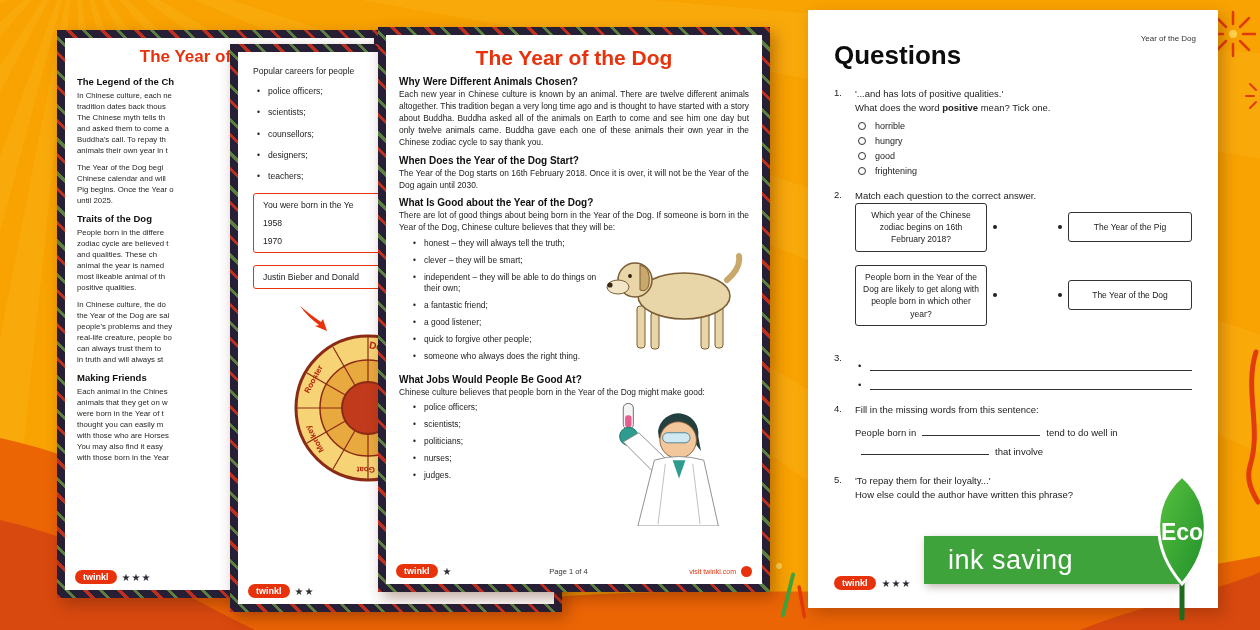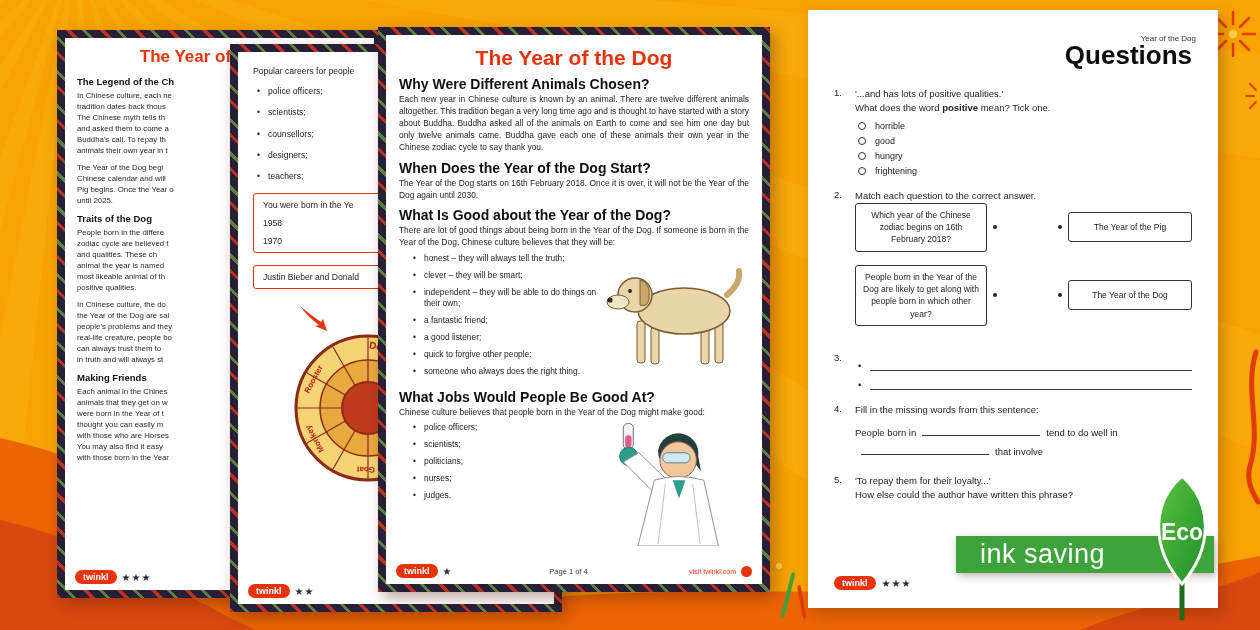--- a/index.html
+++ b/index.html
@@ -53,32 +53,32 @@
   .rbox { border:1.5px solid #E8320C; border-radius:3px; padding:6px 9px; font-size:8.6px; width:300px; white-space:nowrap; }
   .rbox1 { margin-top:10px; }
   .rbox .yr { margin-top:8px; }
   .rbox2 { margin-top:12px; }
   .arrow { position:absolute; left:58px; top:252px; }
   .wheel { position:absolute; left:55px; top:281px; }
 
   
   .p3 .inner { padding:9px 13px; }
   .p3 .ws-title { font-size:21px; margin:2px 0 4px; }
-  .p3h { font-weight:bold; font-size:14px; margin:6px 0 2px; color:#101010; }
+  .p3h { font-weight:bold; font-size:10px; margin:6px 0 2px; color:#101010; }
   .ws-body { font-size:8.4px; line-height:1.42; text-align:justify; }
   .cols { display:flex; }
   .cols .colL { flex:0 0 57%; }
   .cols .colR { flex:1; display:flex; justify-content:center; align-items:flex-start; }
   .p3 .bullet { font-size:8.4px; line-height:1.35; margin:0 0 5.5px 14px; }
   .blist { margin-top:4px; }
   .jobsL { flex:0 0 50%; }
 
   
   .qp-header { position:absolute; top:24px; right:22px; font-size:8px; color:#333; }
-  .qp-title { text-align:right; font-size:26px; font-weight:bold; color:#0d0d0d; margin:6px 0 16px; }
+  .qp-title { text-align:left; font-size:26px; font-weight:bold; color:#0d0d0d; margin:6px 0 16px; }
   .q { display:flex; gap:9px; margin-bottom:13px; font-size:9.5px; }
   .qnum { width:12px; flex:0 0 12px; }
   .qbody { flex:1; }
   .qline { line-height:1.5; }
   .opt { display:flex; align-items:center; gap:9px; margin:5px 0 0 3px; }
   .circle { width:8px; height:8px; border:1px solid #333; border-radius:50%; flex:0 0 8px; }
   .optlabel { font-size:9px; }
   .mrows { }
   .match-row { display:flex; align-items:center; margin-bottom:13px; }
   .mbox { border:1px solid #333; border-radius:3px; padding:5px 7px; font-size:8.5px; text-align:center; line-height:1.45; }
@@ -88,21 +88,21 @@
   .mspace { flex:1; }
   .ansrow { display:flex; align-items:flex-end; gap:9px; height:19px; margin-left:3px; }
   .abul::before { content:"•"; }
   .ansrow .ln { flex:1; border-bottom:1px solid #333; height:100%; }
   .fill-line { margin-top:6px; line-height:2; }
   .blank { display:inline-block; border-bottom:1px solid #333; height:11px; vertical-align:baseline; }
   .b1 { width:118px; margin:0 6px; } .b2 { width:128px; margin:0 6px; }
   .qfooter { position:absolute; left:26px; bottom:18px; display:flex; align-items:center; gap:6px; }
 
   
-  #banner { position:absolute; left:956px; top:536px; width:258px; height:37px; z-index:6;
+  #banner { position:absolute; left:924px; top:536px; width:258px; height:48px; z-index:6;
     background:#3FA33C; display:flex; align-items:center; padding-left:24px;
     color:#fff; font-size:27px; letter-spacing:.5px; box-shadow:2px 3px 8px rgba(60,20,0,.3); }
   #leaf { position:absolute; left:1144px; top:472px; width:76px; height:152px; z-index:7; }
   #leaf text { font-family:"Liberation Sans", sans-serif; }
 
   .wheel text { font-family:"Liberation Sans", sans-serif; font-weight:bold; fill:#B3260F; }
 </style>
 </head>
 <body>
 
@@ -314,25 +314,25 @@
     <div class="qbody">
       <div class="qline">'...and has lots of positive qualities.'</div>
       <div class="qline"><span>What does the word </span><b>positive</b><span> mean? Tick one.</span></div>
       <div>
           <div class="opt">
           <span class="circle"></span>
           <span class="optlabel">horrible</span>
         </div>
           <div class="opt">
           <span class="circle"></span>
-          <span class="optlabel">good</span>
+          <span class="optlabel">hungry</span>
         </div>
           <div class="opt">
           <span class="circle"></span>
-          <span class="optlabel">hungry</span>
+          <span class="optlabel">good</span>
         </div>
           <div class="opt">
           <span class="circle"></span>
           <span class="optlabel">frightening</span>
         </div>
         </div>
     </div>
   </div>
 
   <div class="q">

